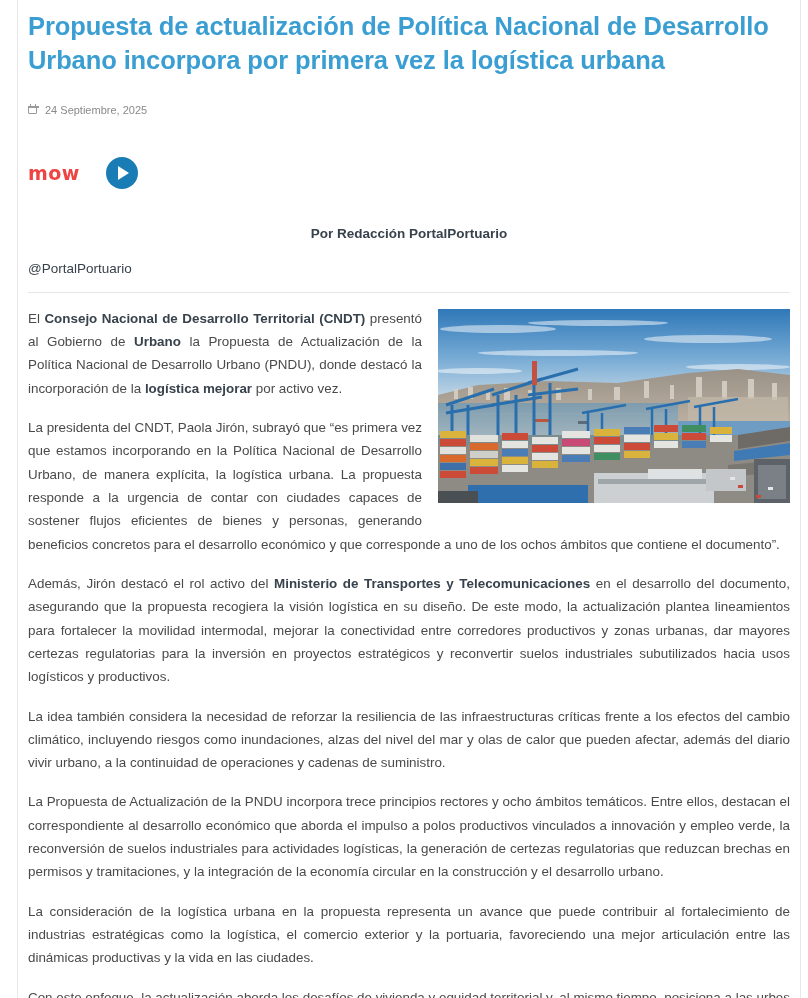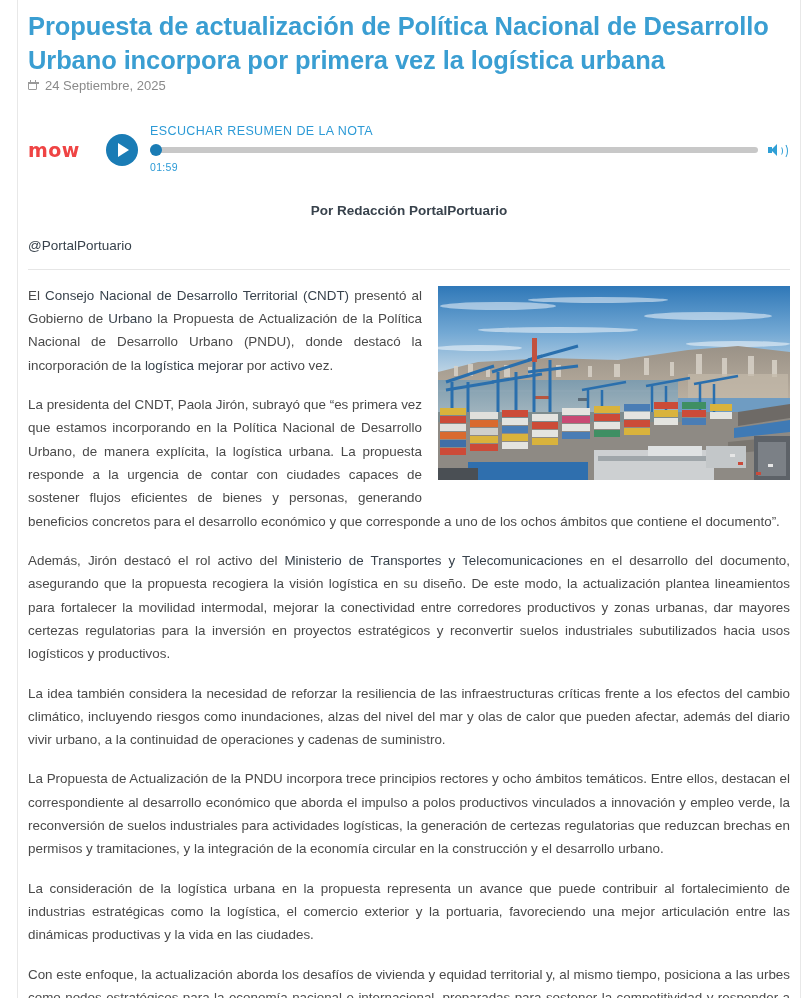--- a/index.html
+++ b/index.html
@@ -48,25 +48,24 @@
     line-height: 1.33;
     font-weight: bold;
     color: #3a9ed2;
     letter-spacing: -0.1px;
     max-width: 760px;
   }
 
   
   .meta-row {
     display: flex;
-    align-items: center;
     gap: 6px;
-    margin-top: 0;
+    margin-top: 26px;
     color: #8a8a8a;
-    font-size: 13px;
+    font-size: 11px;
   }
   .cal-icon {
     display: inline-block;
     width: 11px;
     height: 11px;
     position: relative;
     flex: 0 0 auto;
   }
   .cal-icon .frame {
     position: absolute;
@@ -229,21 +228,21 @@
     margin-top: 14px;
     font-size: 13.4px;
     line-height: 1.74;
     color: #4a4a4a;
     text-align: justify;
   }
   .article p {
     margin: 0 0 16px 0;
   }
   .article p:last-child { margin-bottom: 0; }
-  .article b { color: #38424c; font-weight: normal; }
+  .article b { color: #38424c; font-weight: bold; }
 
   
   .lead-photo {
     float: right;
     width: 352px;
     height: 194px;
     margin: 2px 0 10px 16px;
     overflow: hidden;
     position: relative;
     background: #6f9cc2;
@@ -271,35 +270,20 @@
       <span>24 Septiembre, 2025</span>
     </div>
 
     <div class="player">
       <div class="brand-logo">mow</div>
 
       <button class="play-btn">
         <span class="tri"></span>
       </button>
 
-      <div class="player-main">
-        <div class="player-title">ESCUCHAR RESUMEN DE LA NOTA</div>
-        <div class="seek-row">
-          <div class="seek-track">
-            <span class="seek-knob"></span>
-          </div>
-          <span class="vol-icon">
-            <span class="body"></span>
-              <span class="cone"></span>
-            <span class="w1"></span>
-              <span class="w2"></span>
-          </span>
-        </div>
-        <div class="time-label">01:59</div>
-      </div>
     </div>
 
     <div class="byline">
       <span>Por Redacción PortalPortuario</span>
     </div>
 
     <div class="handle">
       <span>@PortalPortuario</span>
     </div>
 

